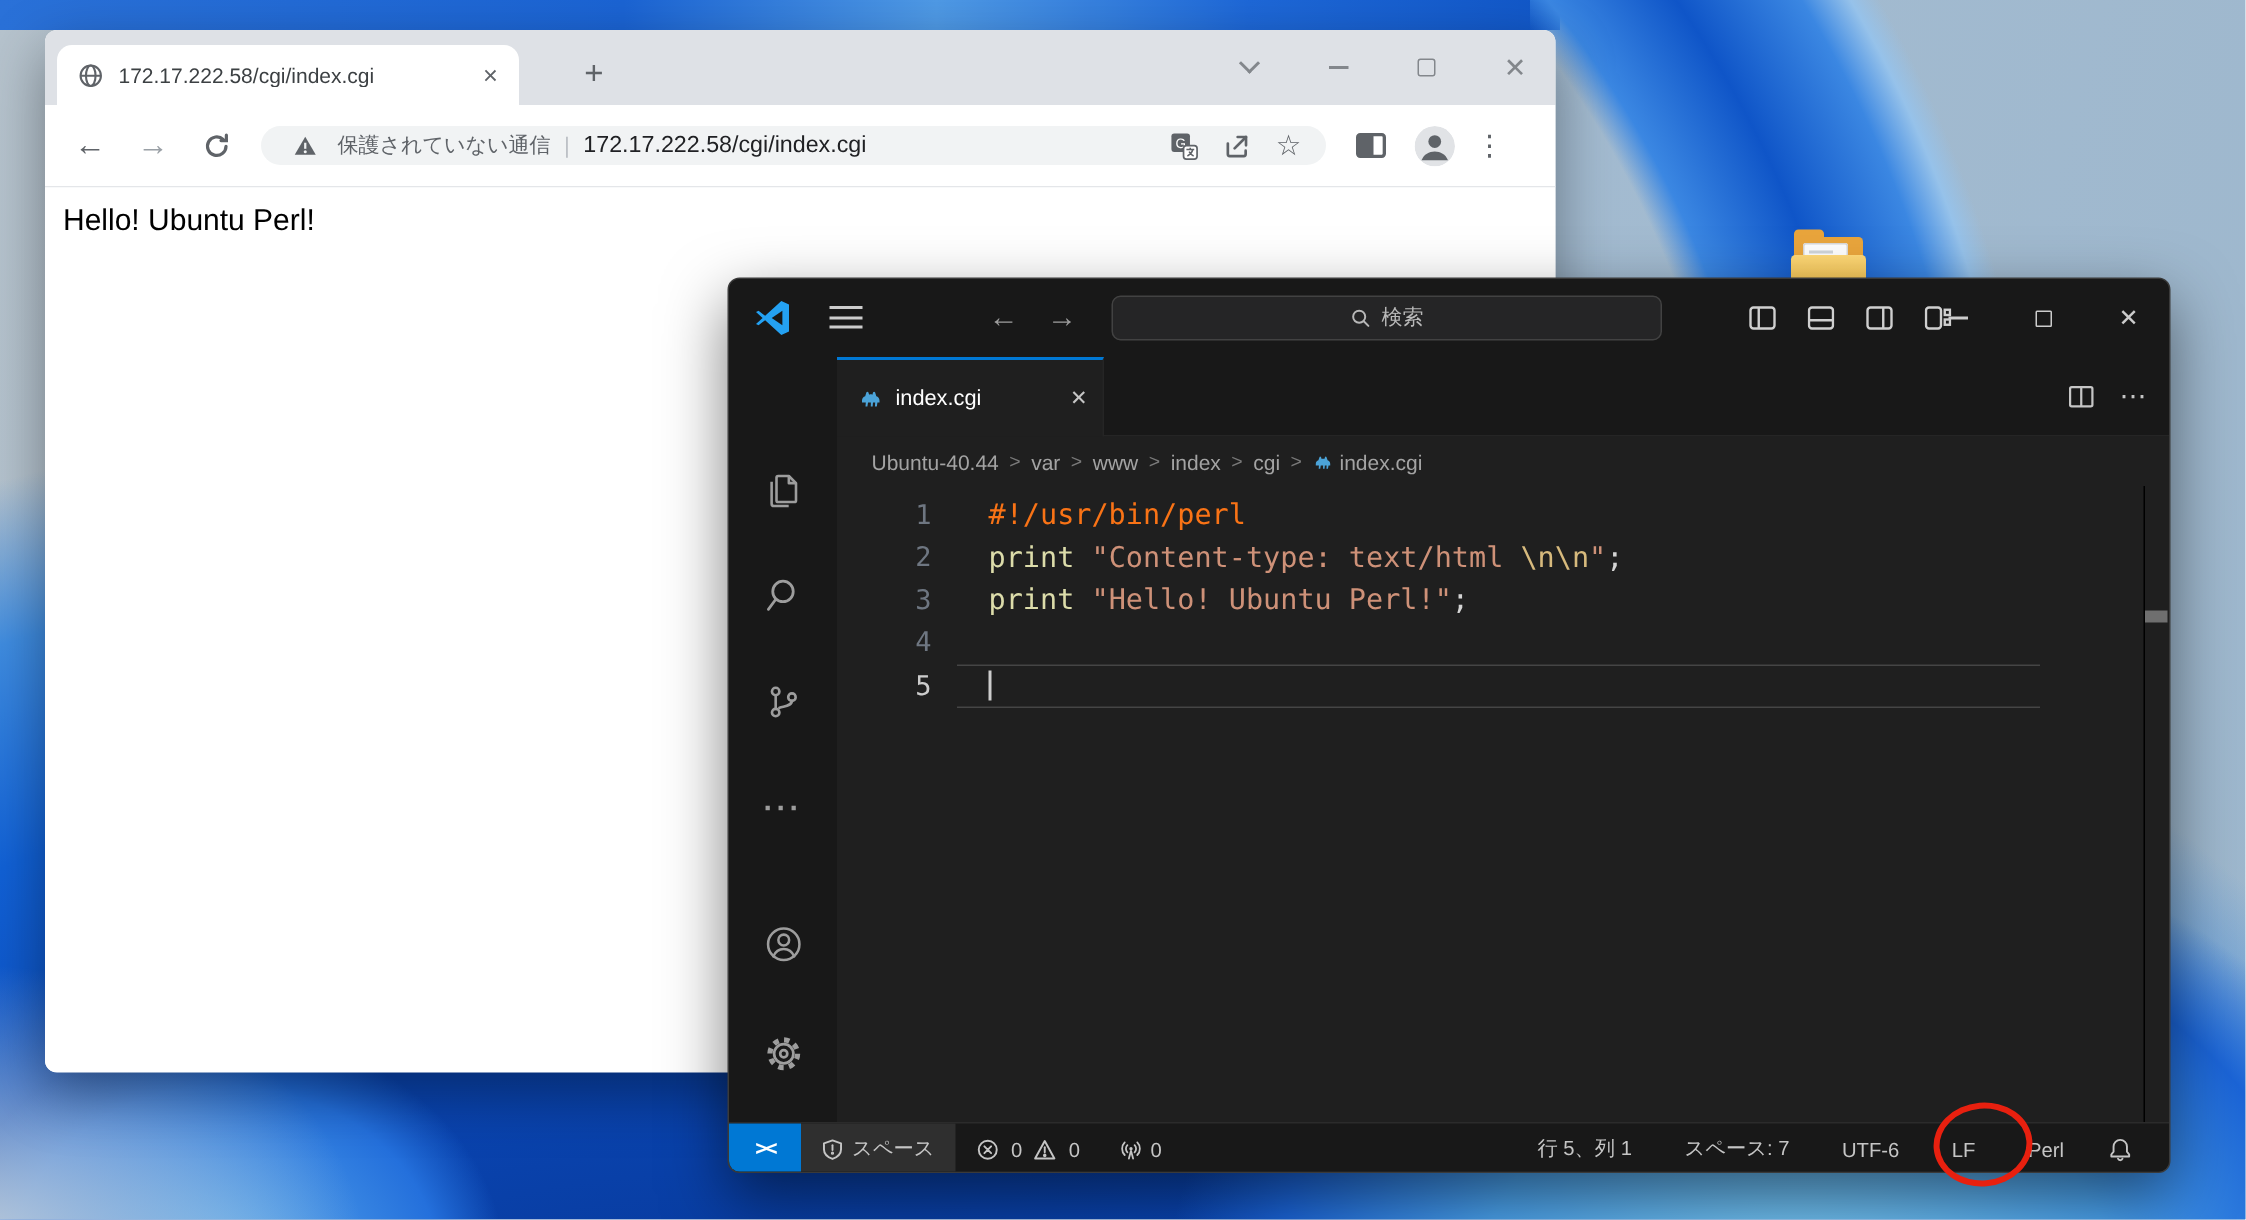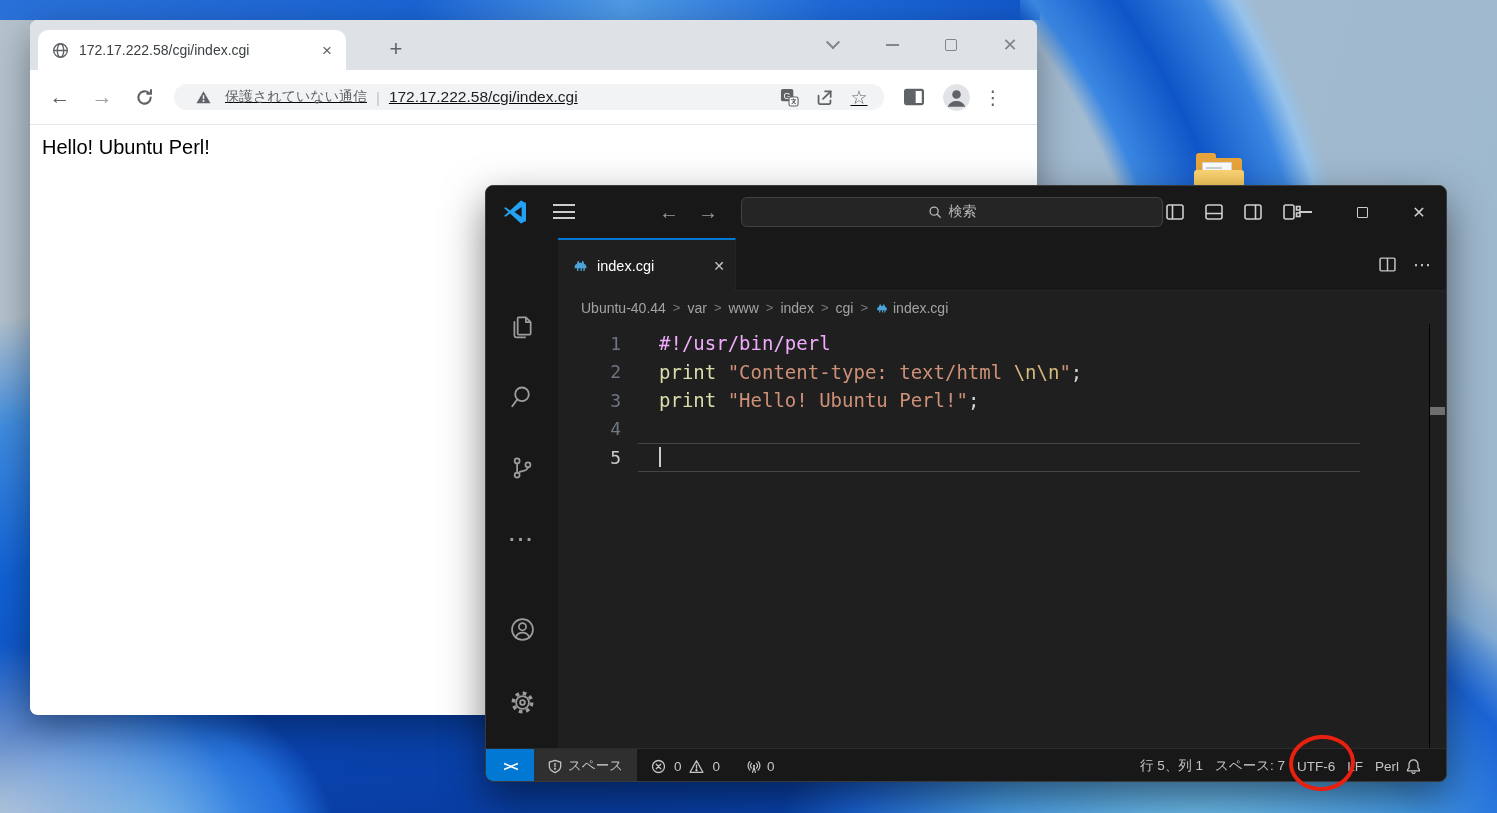--- a/index.html
+++ b/index.html
@@ -43,21 +43,21 @@
   .b-wincontrols { position:absolute; right:14px; top:0; height:50px; display:flex; align-items:center; gap:33px; }
   .b-wc { width:26px; height:26px; display:flex; align-items:center; justify-content:center; color:#83878c; }
   .chev { width:10px; height:10px; border-right:2px solid #83878c; border-bottom:2px solid #83878c; transform:rotate(45deg) translate(-2px,-2px); }
   .minline { width:13px; height:2px; background:#83878c; }
   .maxbox { width:12px; height:12px; border:1.6px solid #83878c; border-radius:2px; }
   .b-wc.close { font-size:18px; }
 
   .b-toolbar { height:55px; background:#fff; display:flex; align-items:center; padding:0 12px; gap:6px; border-bottom:1px solid #e4e6e9; }
   .b-navbtn { width:36px; height:36px; display:flex; align-items:center; justify-content:center; font-size:21px; color:#5f6368; }
   .b-navbtn.dim { color:#9aa0a6; }
-  .omnibox { flex:0 0 710px; height:26px; background:#f1f3f4; border-radius:19px; display:flex; align-items:center; padding:0 12px 0 16px; gap:9px; margin:0 6px;text-decoration:underline; }
+  .omnibox { flex:0 0 710px; height:26px; background:#f1f3f4; border-radius:19px; display:flex; align-items:center; padding:0 12px 0 16px; gap:9px; margin:0 6px; }
   .omni-warning-text { font-size:14px; color:#5f6368; white-space:nowrap; }
   .omni-sep { color:#bdc1c6; font-size:15px; }
   .omni-url { font-size:15.5px; color:#202124; white-space:nowrap; flex:1; }
   .omni-ic { display:flex; align-items:center; justify-content:center; width:26px; height:26px; }
   .star { font-size:19px; color:#5f6368; }
   .avatar-wrap { width:27px; height:27px; border-radius:50%; overflow:hidden; display:block; }
   .kebab { font-size:19px; color:#5f6368; letter-spacing:0; width:26px; text-align:center; }
   .b-page { height:589px; background:#fff; padding:11px 12px; }
   .b-page-text { font-size:20px; color:#000000; }
 
@@ -65,21 +65,21 @@
   .vscode { position:absolute; left:485px; top:185px; width:962px; height:597px; z-index:3;
     border-radius:8px; overflow:hidden; background:#1f1f1f; box-shadow:0 16px 42px rgba(0,0,0,.5); border:1px solid #3a3a3a;
     color:#cccccc; }
   .v-titlebar { position:relative; height:52px; background:#181818; display:flex; align-items:center; }
   .v-logo { position:absolute; left:17px; top:14px; width:24px; height:24px; }
   .v-hamburger { position:absolute; left:67px; top:18px; width:22px; height:15px; }
   .v-hamburger i { display:block; height:2px; background:#cccccc; margin-bottom:4.5px; }
   .v-nav { position:absolute; top:0; height:52px; display:flex; align-items:center; justify-content:center; width:30px; color:#9d9d9d; font-size:20px; }
   .v-nav.back { left:168px; }
   .v-nav.fwd { left:207px; }
-  .v-search { position:absolute; left:255px; top:11px; width:422px; height:30px; background:#252526; border:1px solid #424242; border-radius:6px;
+  .v-search { position:absolute; left:255px; top:11px; width:367px; height:30px; background:#252526; border:1px solid #424242; border-radius:6px;
     display:flex; align-items:center; justify-content:center; gap:7px; color:#b8b8b8; font-size:14px; }
   .v-title-actions { position:absolute; right:142px; top:0; height:52px; display:flex; align-items:center; gap:15px; }
   .v-ta { width:24px; height:24px; display:flex; align-items:center; justify-content:center; }
   .v-wincontrols { position:absolute; right:14px; top:0; height:52px; display:flex; align-items:center; gap:31px; }
   .v-wc { width:26px; height:26px; display:flex; align-items:center; justify-content:center; color:#cccccc; }
   .v-minline { width:13px; height:1.6px; background:#cccccc; }
   .v-maxbox { width:11px; height:11px; border:1.4px solid #cccccc; border-radius:1px; }
   .v-wc.close { font-size:16px; }
 
   .v-body { position:relative; height:510px; display:flex; }
@@ -103,35 +103,35 @@
   .v-breadcrumb .file-part { display:flex; align-items:center; gap:4px; }
 
   .v-editor { position:relative; height:424px; font-family:"DejaVu Sans Mono","Liberation Mono",monospace; font-size:19px; }
   .code-lines { padding-top:5px; }
   .code-row { position:relative; height:28.5px; display:flex; align-items:center; }
   .gutter { width:63px; text-align:right; color:#6e7681; flex:0 0 63px; font-size:18px; }
   .code { margin-left:38px; white-space:pre; }
   .code-row.current .gutter { color:#cccccc; }
   .cur-line-box { position:absolute; left:80px; width:722px; top:0; bottom:0; border-top:1px solid #454545; border-bottom:1px solid #454545; }
   .cursor { position:absolute; left:101px; top:4px; width:2px; height:20px; background:#cccccc; }
-  .tok-comment { color:#f0abfc; }
+  .tok-comment { color:#f97316; }
   .tok-func { color:#dcdcaa; }
   .tok-str { color:#ce9178; }
   .tok-esc { color:#d7ba7d; }
   .tok-punc { color:#d4d4d4; }
   .v-scrollcol { position:absolute; right:0; top:0; width:17px; height:424px; border-left:1px solid #000; background:#1f1f1f; }
   .v-scrollmark { position:absolute; right:1px; top:83px; width:15px; height:8px; background:#6f6f6f; }
 
   .v-statusbar { position:relative; height:35px; background:#181818; border-top:1px solid #2b2b2b; display:flex; align-items:center; font-size:13.5px; color:#c5c5c5; }
   .sb-remote { width:48px; height:100%; background:#0078d4; color:#fff; display:flex; align-items:center; justify-content:center;
     font-family:"DejaVu Sans Mono",monospace; font-size:14px; letter-spacing:-2px; font-weight:bold; }
   .sb-chip { height:100%; display:flex; align-items:center; gap:6px; padding:0 14px; background:#2f2f2f; }
   .sb-item { display:flex; align-items:center; gap:5px; padding:0 6px; }
   .sb-problems { margin-left:8px; gap:8px; }
-  .sb-right { margin-left:auto; display:flex; align-items:center; padding-right:24px; }
+  .sb-right { margin-left:auto; display:flex; align-items:center; gap:23px; padding-right:24px; }
 
   
   .annotation-ellipse { position:absolute; left:1289px; top:735px; width:66px; height:56px; z-index:5;
     border:4px solid #e8200f; border-radius:50%; transform:rotate(-5deg); }
 
   svg { display:block; }
 </style>
 </head>
 <body>
 

